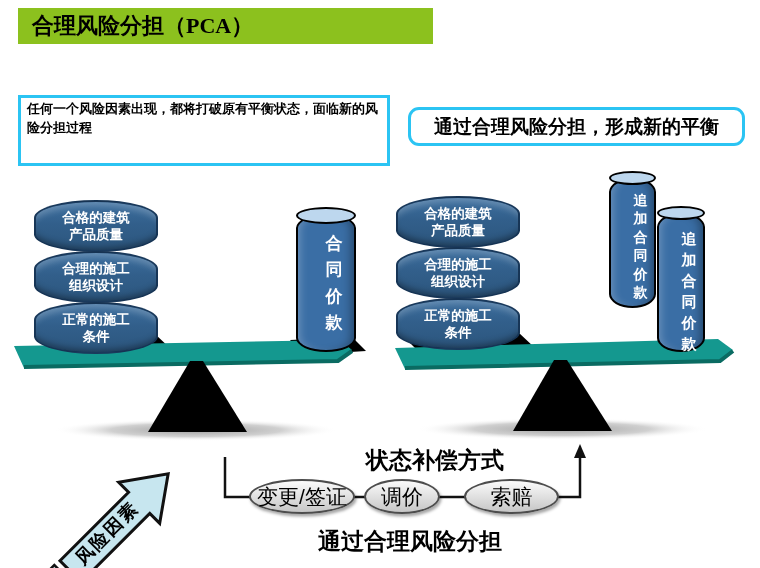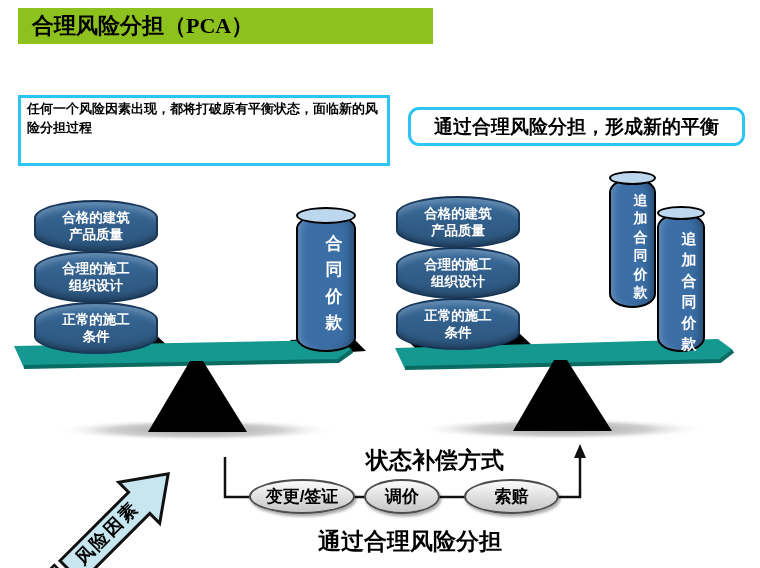--- a/index.html
+++ b/index.html
@@ -37,21 +37,21 @@
               box-shadow:inset 6px 0 8px -4px rgba(255,255,255,.25), inset -8px 0 10px -5px rgba(0,0,0,.35);}
   .vcyl .cap{position:absolute;left:0;right:0;top:0;height:17px;background:#BDD7EE;
              border:2px solid #000;border-radius:50%;box-sizing:border-box;}
   .vcyl .vlabel{position:absolute;left:16px;right:0;top:24px;margin:0 auto;width:18px;
                 color:#fff;font-weight:bold;text-align:center;word-break:break-all;}
 
   
   .pill{border:2px solid #4d4d4d;border-radius:50%;
         background:linear-gradient(#fbfbfb,#c6c6c6);
         box-shadow:1.5px 2.5px 3px rgba(0,0,0,.35);
-        color:#000;font-weight:bold;font-size:17px;text-align:center;
+        color:#000;font-weight:normal;font-size:21px;text-align:center;
         display:flex;align-items:center;justify-content:center;box-sizing:border-box;}
 
   .bigtext{color:#000;font-weight:bold;font-size:23px;text-align:center;}
 
   .risk-label{color:#000;font-weight:bold;font-size:18px;letter-spacing:2px;
               text-align:center;transform:rotate(-45deg);}
 </style>
 </head>
 <body>
 

